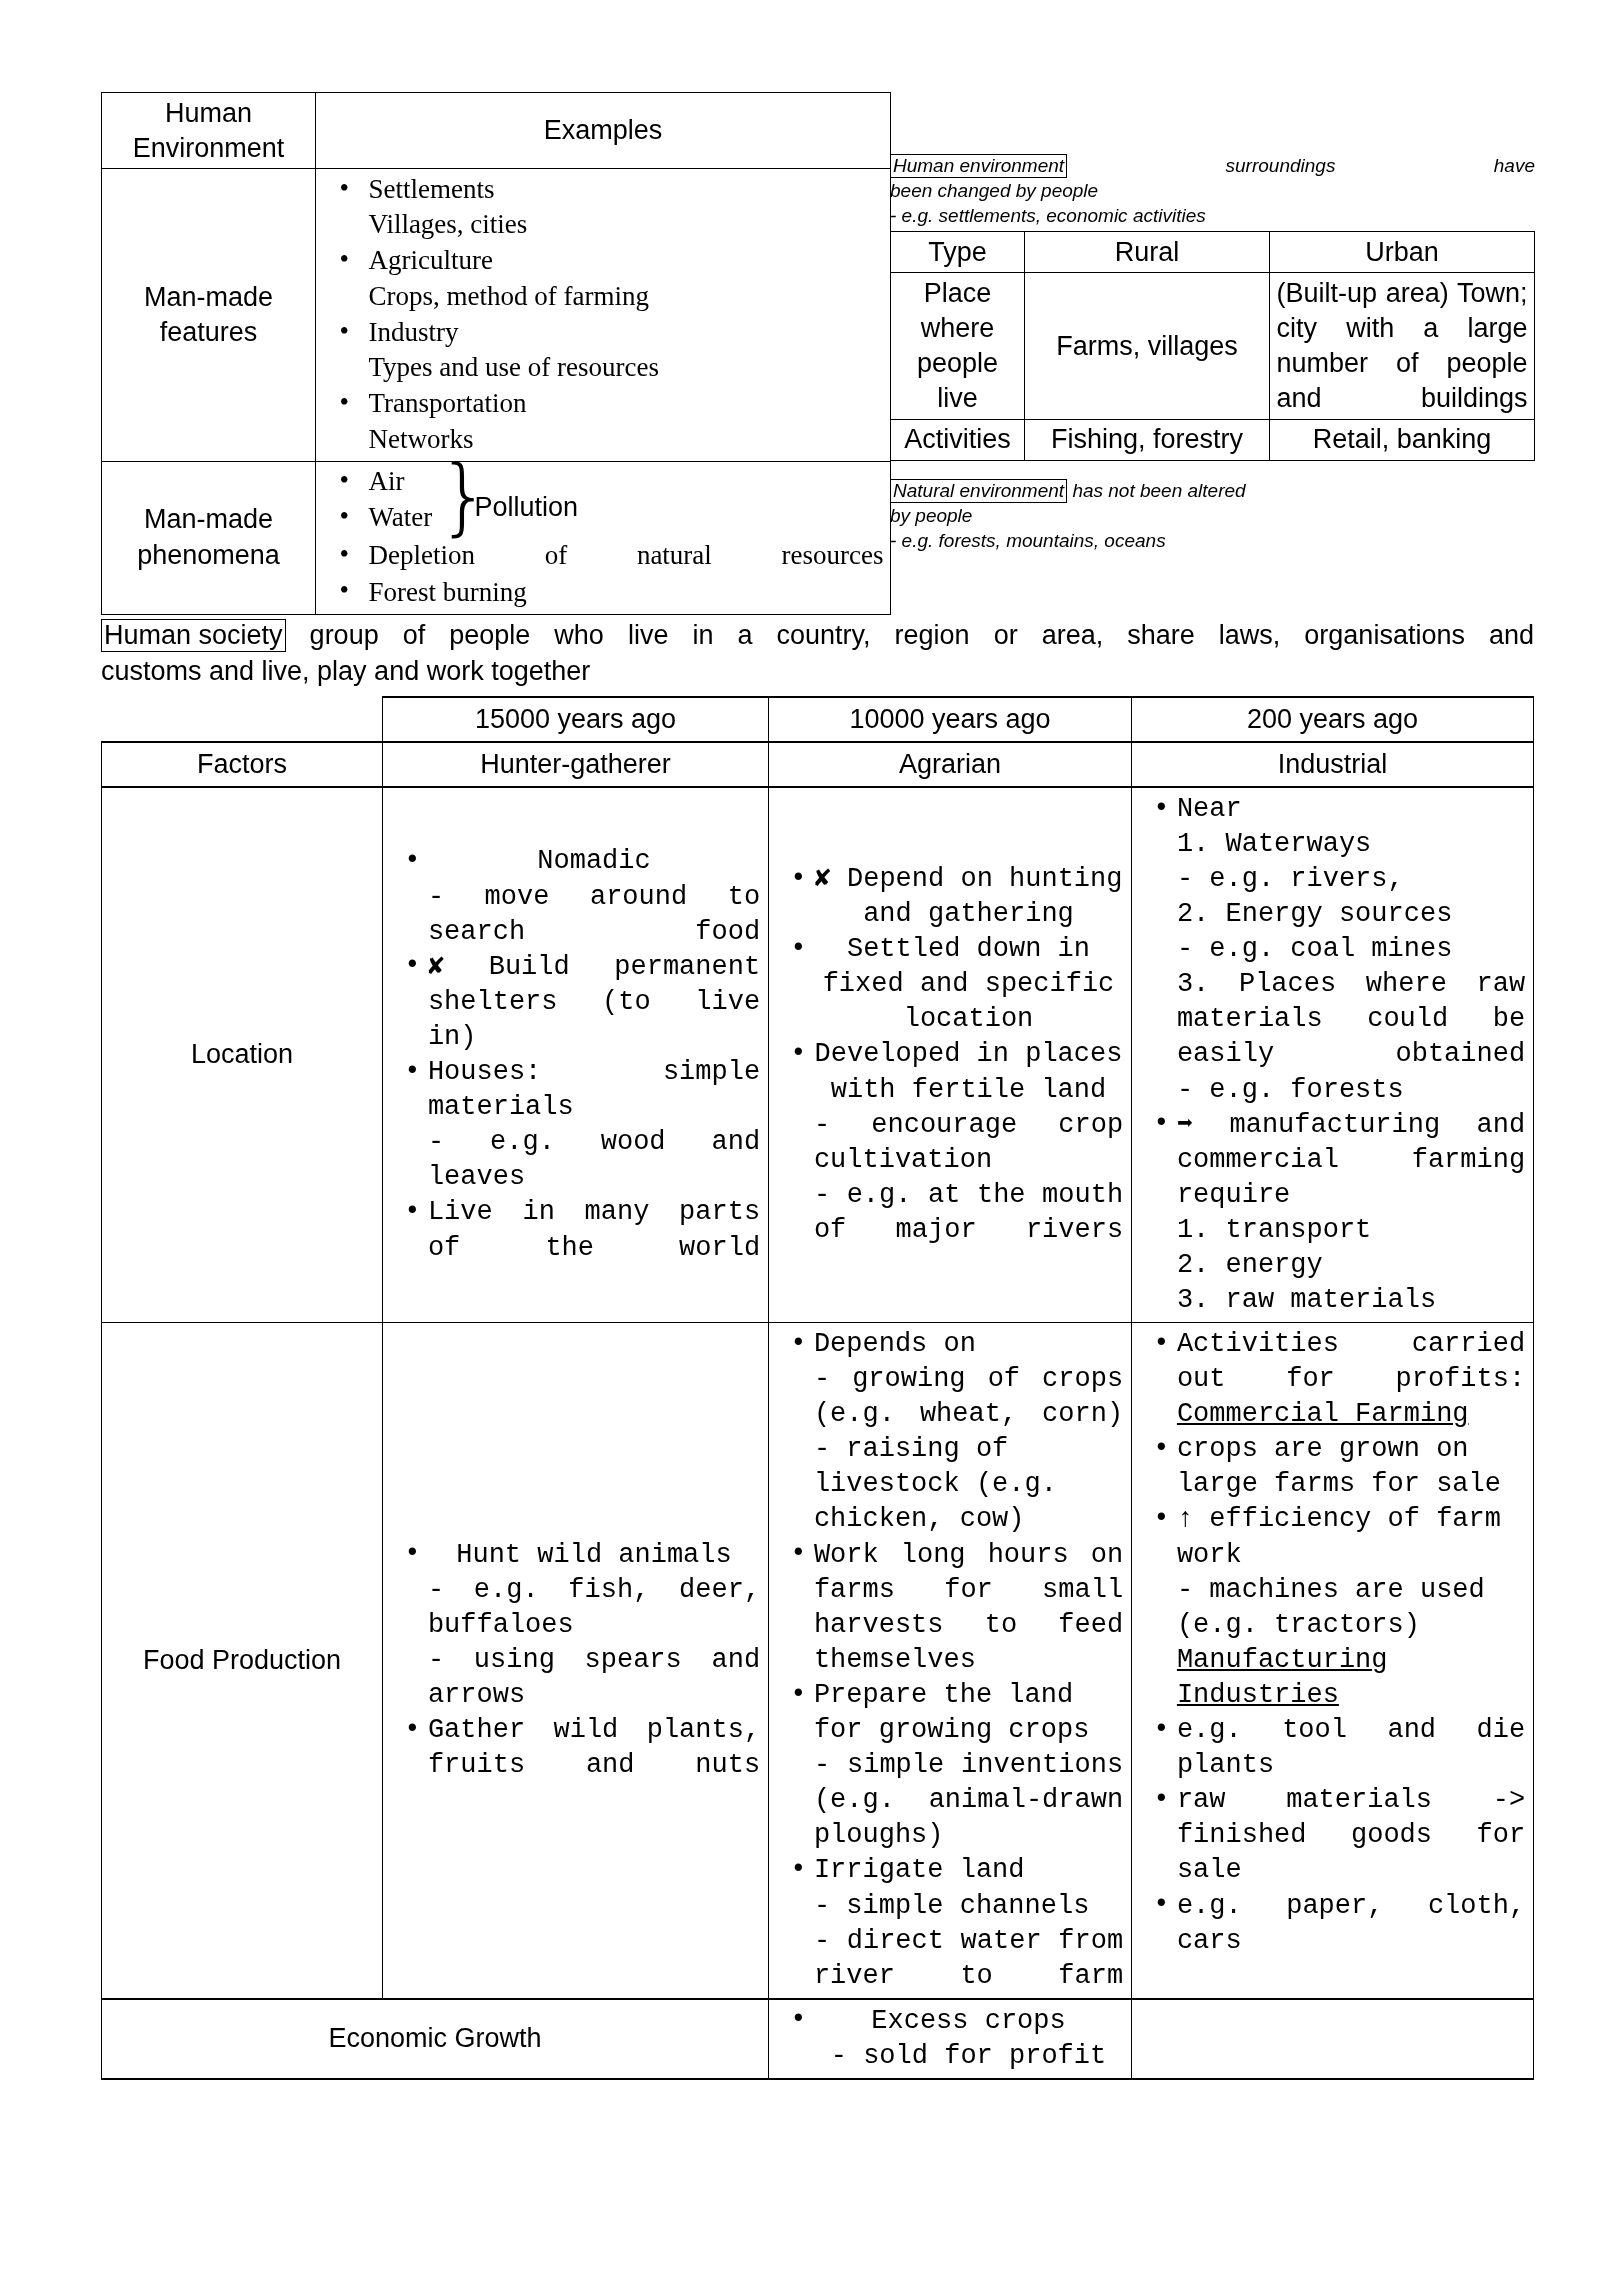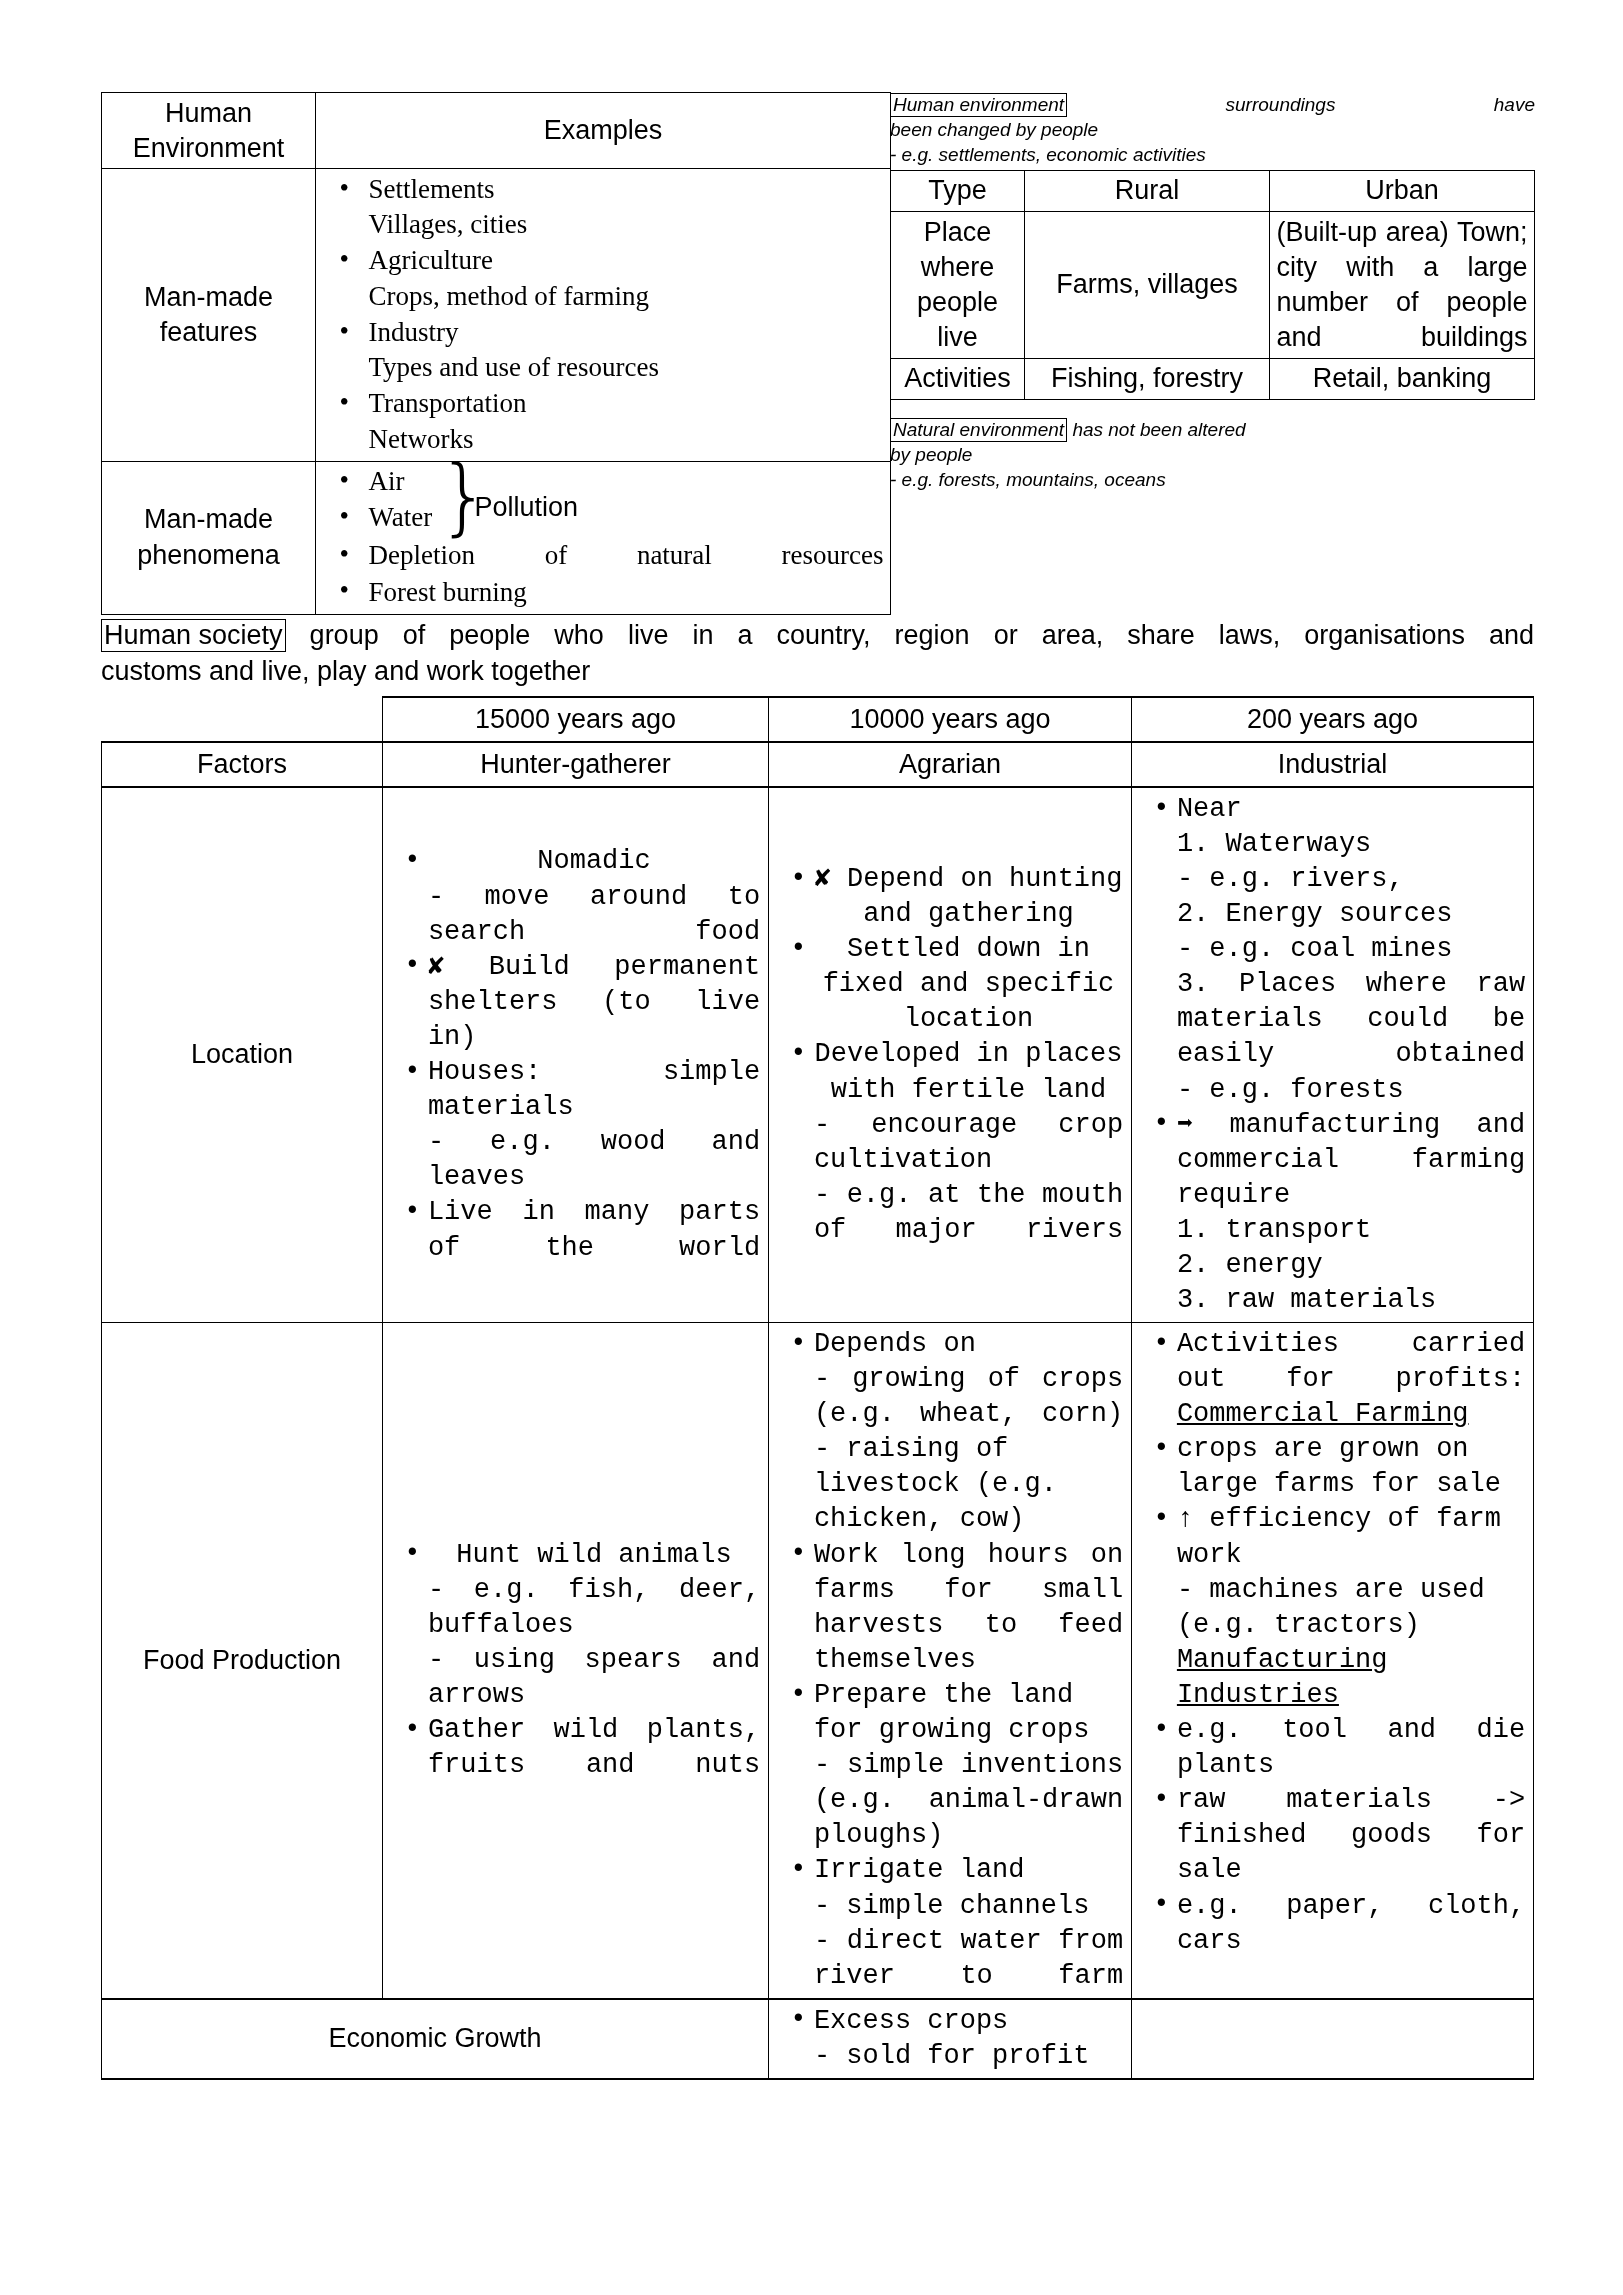--- a/index.html
+++ b/index.html
@@ -41,21 +41,21 @@
     line-height: 1.30;
     font-weight: normal;
   }
   .center { text-align: center; }
   .just-all { text-align: justify; text-align-last: justify; }
   .top { vertical-align: top; }
 
   
   .topband {
     display: flex;
-    align-items: flex-start;
+    align-items: center;
     width: 1433px;
   }
   .left-block { width: 789px; flex: 0 0 789px; }
   .right-block { width: 645px; flex: 0 0 645px; }
 
   table.t1 { width: 789px; }
   table.t1 col.c1 { width: 214px; }
   table.t1 col.c2 { width: 575px; }
 
   
@@ -143,21 +143,21 @@
     width: 1433px;
     margin-top: 6.5px;
   }
   table.t3 col.f  { width: 281px; }
   table.t3 col.hg { width: 386px; }
   table.t3 col.ag { width: 363px; }
   table.t3 col.ind{ width: 402px; }
   table.t3 td { padding: 3.9px 7.9px; }
   .hdr-empty { border-left: none !important; border-top: none !important; border-bottom: none !important; }
   .thick-top { border-top: 2.6px solid #000 !important; }
-  .thick-bot { border-bottom: 2.6px solid #000 !important; }
+  .thick-bot { border-bottom: 2.6px solid #000 !important; text-align: center; }
 
   ul.bl2 {
     margin: 0;
     padding: 0 0 0 37px;
     list-style: none;
     font-family: Liberation Mono, monospace;
   }
   ul.bl2 > li {
     position: relative;
     margin: 0;

